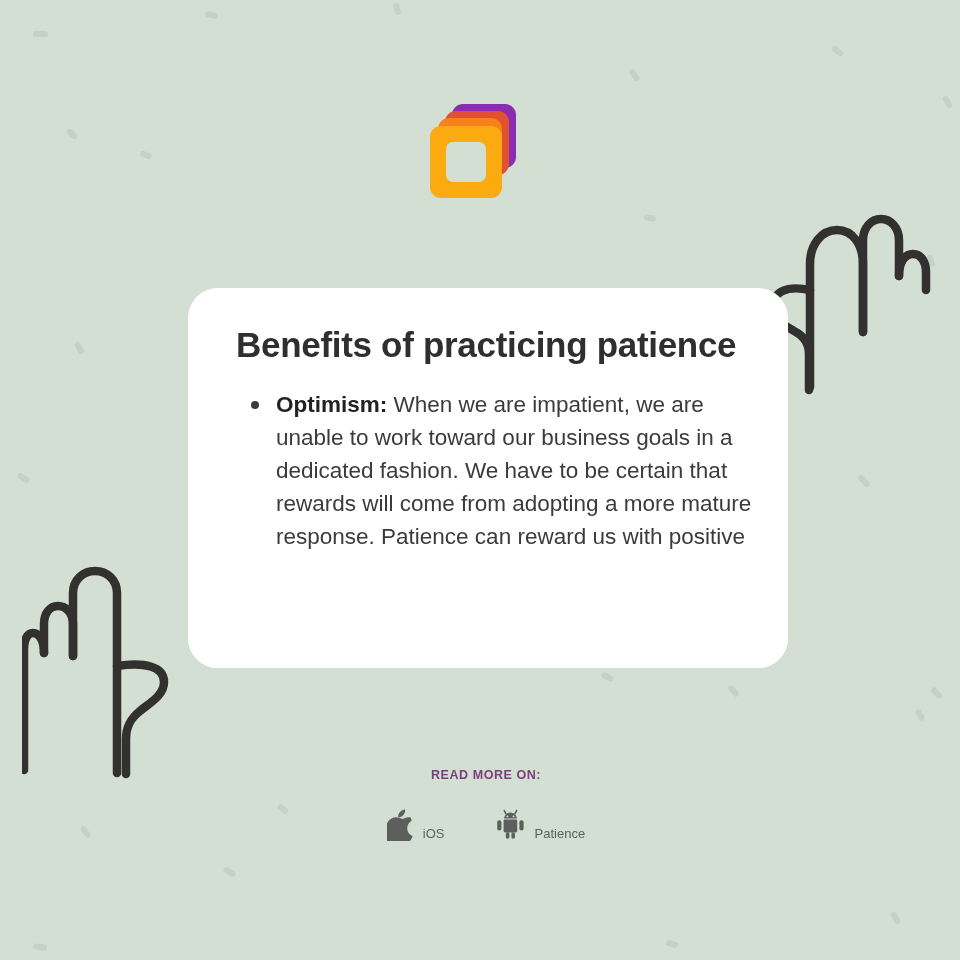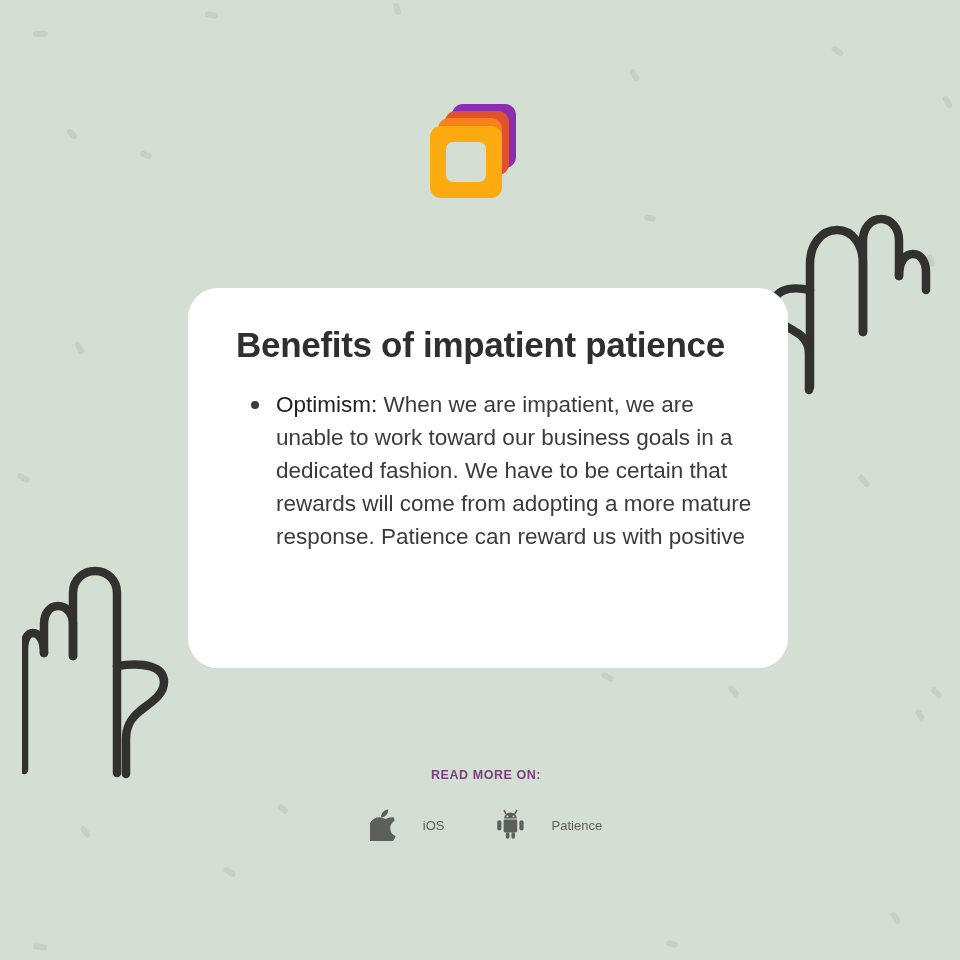--- a/index.html
+++ b/index.html
@@ -112,21 +112,21 @@
   .bullet-dot {
     position: absolute;
     left: 15px;
     top: 13px;
     width: 8px;
     height: 8px;
     border-radius: 50%;
     background: #3b3b3b;
   }
   .bullet-lead {
-    font-weight: normal;
+    font-weight: bold;
     color: #222222;
   }
   #card-fade {
     position: absolute;
     left: 0;
     right: 0;
     bottom: 0;
     height: 78px;
     background: linear-gradient(to bottom, rgba(255,255,255,0) 0%, rgba(255,255,255,0.82) 45%, #ffffff 78%);
     pointer-events: none;
@@ -162,22 +162,22 @@
 
   #stores {
     margin-top: 27px;
     display: flex;
     justify-content: center;
     align-items: center;
     gap: 50px;
   }
   .store {
     display: flex;
-    align-items: center;
-    gap: 26px;
+    align-items: flex-end;
+    gap: 9px;
   }
   .store-label {
     font-size: 13px;
     color: #5c5f5c;
   }
   .store svg { display: block; }
 </style>
 </head>
 <body>
 
@@ -237,21 +237,21 @@
         <path d="M51 98 L51 66 C51 55 44 48 36 48 C28 48 22 55 22 66 L22 95"></path>
         <path d="M22 95 C22 82 17 75 11 75 C5 75 2 82 2 92 L2 212"></path>
         <path d="M95 108 C122 104 142 108 142 124 C142 138 126 146 118 153
                  C108 161 104 169 104 181 L104 216"></path>
       </g>
     </svg>
   </div>
 
   <div id="card">
     <div id="card-inner">
-      <h1 id="card-title">Benefits of impatient patience</h1>
+      <h1 id="card-title">Benefits of practicing patience</h1>
       <ul id="bullet-list">
         <li class="bullet-item">
           <span class="bullet-dot"></span>
           <span class="bullet-lead">Optimism:</span><span class="bullet-body"> When we are impatient, we are unable to work toward our business goals in a dedicated fashion. We have to be certain that rewards will come from adopting a more mature response. Patience can reward us with positive</span>
         </li>
       </ul>
     </div>
     <div id="card-fade"></div>
   </div>
 

